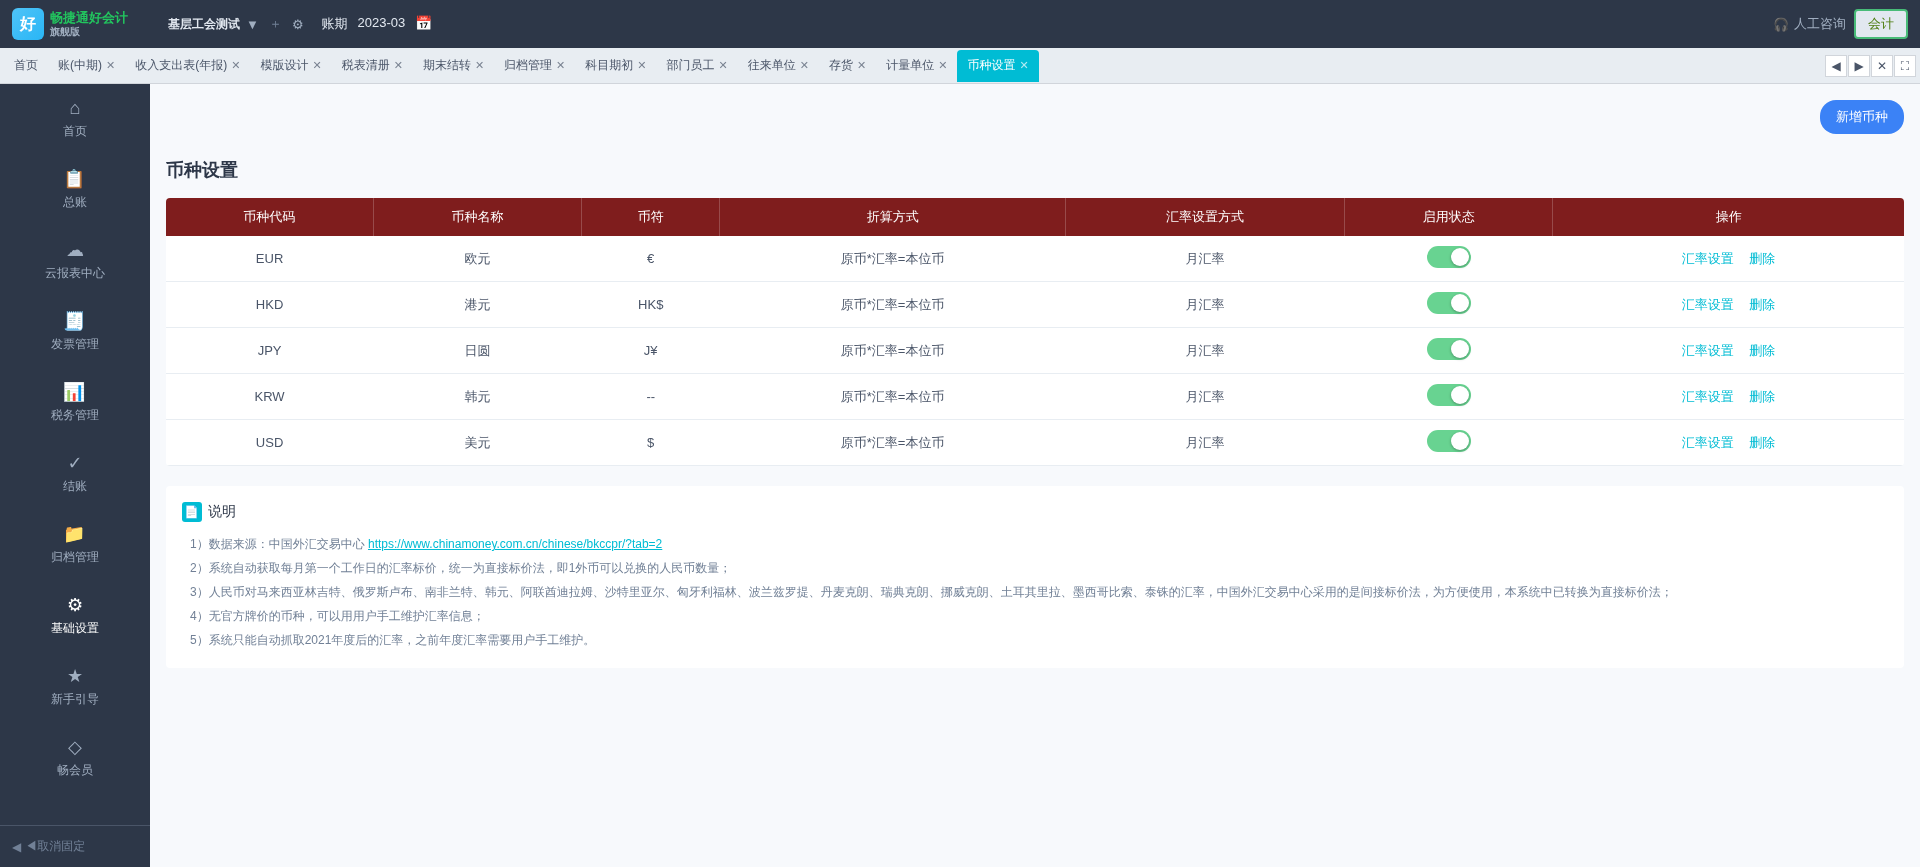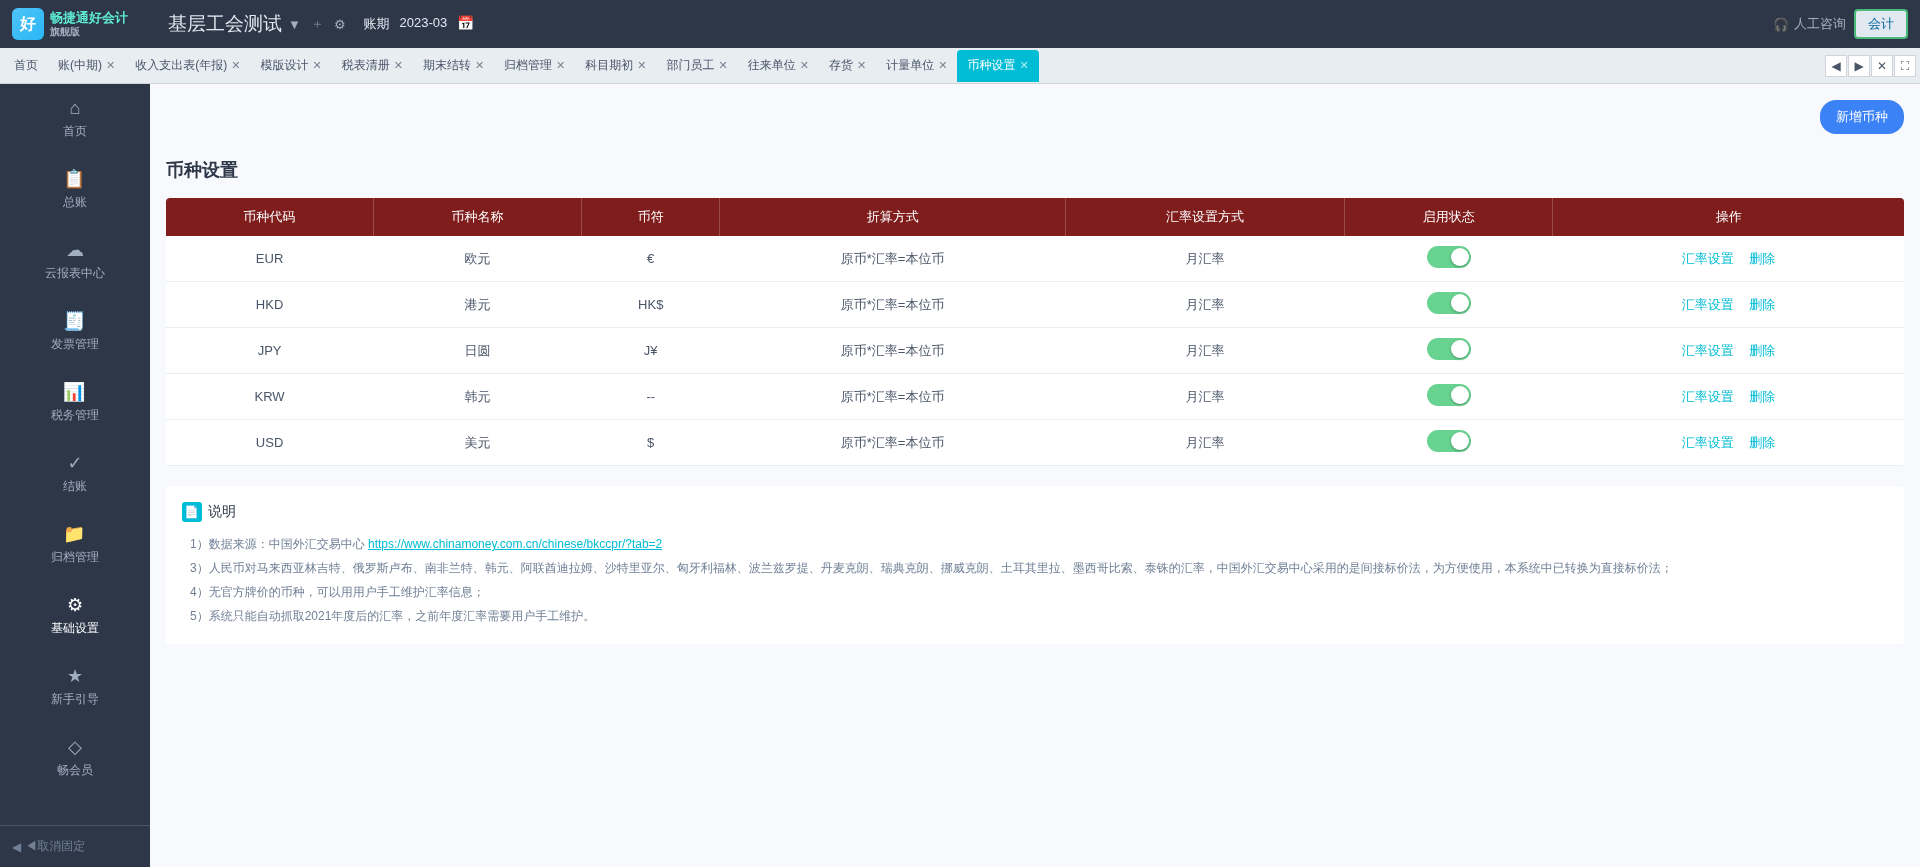--- a/index.html
+++ b/index.html
@@ -3,28 +3,28 @@
   <meta charset="utf-8">
   <style>
     * { box-sizing: border-box; margin: 0; padding: 0; }
     body { font-family: "Microsoft YaHei", "PingFang SC", Arial, sans-serif; font-size: 13px; background: #f0f2f5; display: flex; flex-direction: column; height: 867px; overflow: hidden; }
 
     
     .top-bar { height: 48px; background: #2d3748; display: flex; align-items: center; padding: 0 12px; gap: 8px; flex-shrink: 0; }
     .logo-area { display: flex; align-items: center; gap: 6px; color: #fff; font-size: 14px; font-weight: bold; width: 148px; }
     .logo-icon { width: 32px; height: 32px; background: linear-gradient(135deg, #4FC3F7, #29B6F6); border-radius: 6px; display: flex; align-items: center; justify-content: center; color: #fff; font-size: 16px; }
     .logo-text { display: flex; flex-direction: column; line-height: 1.2; }
-    .logo-text .main { font-size: 13px; color: #5eead4; text-align: right; }
+    .logo-text .main { font-size: 13px; color: #22c55e; text-align: right; }
     .logo-text .sub { font-size: 10px; color: #a0aec0; }
     .breadcrumb-area { display: flex; align-items: center; gap: 6px; flex: 1; }
-    .breadcrumb-text { color: #e2e8f0; font-size: 19px; }
+    .breadcrumb-text { color: #e2e8f0; font-size: 12px; font-weight: bold; }
     .breadcrumb-arrow { color: #a0aec0; }
     .top-icons { display: flex; align-items: center; gap: 8px; margin-left: auto; }
     .top-icon-btn { color: #a0aec0; background: none; border: none; cursor: pointer; font-size: 13px; display: flex; align-items: center; gap: 4px; }
-    .account-btn { background: #e2e8f0; color: #0369a1; border: none; padding: 4px 12px; border-radius: 4px; cursor: pointer; font-size: 13px; border: 2px solid #48bb78; }
+    .account-btn { background: #e2e8f0; color: #4d7c0f; border: none; padding: 4px 12px; border-radius: 4px; cursor: pointer; font-size: 13px; border: 2px solid #48bb78; }
 
     
     .tab-bar { height: 36px; background: #e8edf2; display: flex; align-items: center; padding: 0 4px; flex-shrink: 0; border-bottom: 1px solid #d1d5db; overflow: hidden; }
     .tab { display: flex; align-items: center; padding: 0 10px; height: 32px; font-size: 12px; color: #4a5568; cursor: pointer; white-space: nowrap; border-radius: 4px 4px 0 0; position: relative; gap: 4px; }
     .tab.active { background: #00bcd4; color: #fff; }
     .tab .close { color: inherit; opacity: 0.7; font-size: 11px; cursor: pointer; }
     .tab-nav { display: flex; align-items: center; gap: 1px; margin-left: auto; }
     .tab-nav-btn { width: 22px; height: 22px; border: 1px solid #d1d5db; background: #fff; cursor: pointer; display: flex; align-items: center; justify-content: center; font-size: 12px; color: #4a5568; }
 
     
@@ -331,19 +331,20 @@
     <div class="note-section">
       <div class="note-title">
         <div class="note-icon">📄</div>
         <span>说明</span>
       </div>
       <ul class="note-list">
         <li>
           <span>1）数据来源：中国外汇交易中心 </span>
           <a class="note-link" href="#">https://www.chinamoney.com.cn/chinese/bkccpr/?tab=2</a>
         </li>
+        <li>2）系统自动获取每月第一个工作日的汇率标价，统一为直接标价法，即1外币可以兑换的人民币数量；</li>
         <li>3）人民币对马来西亚林吉特、俄罗斯卢布、南非兰特、韩元、阿联酋迪拉姆、沙特里亚尔、匈牙利福林、波兰兹罗提、丹麦克朗、瑞典克朗、挪威克朗、土耳其里拉、墨西哥比索、泰铢的汇率，中国外汇交易中心采用的是间接标价法，为方便使用，本系统中已转换为直接标价法；</li>
         <li>4）无官方牌价的币种，可以用用户手工维护汇率信息；</li>
         <li>5）系统只能自动抓取2021年度后的汇率，之前年度汇率需要用户手工维护。</li>
       </ul>
     </div>
   </div>
 </div>
 
 </body></html>

